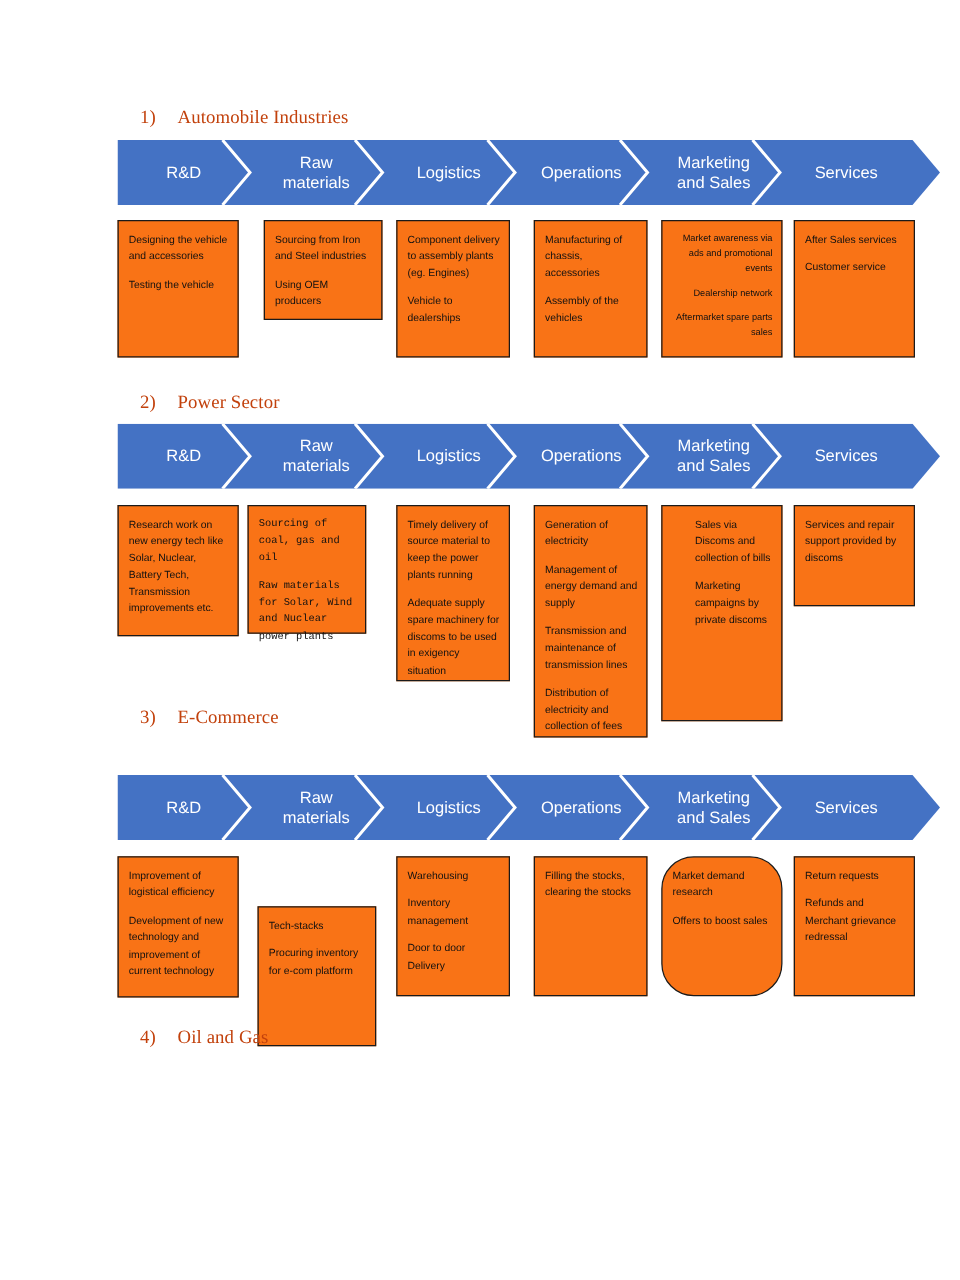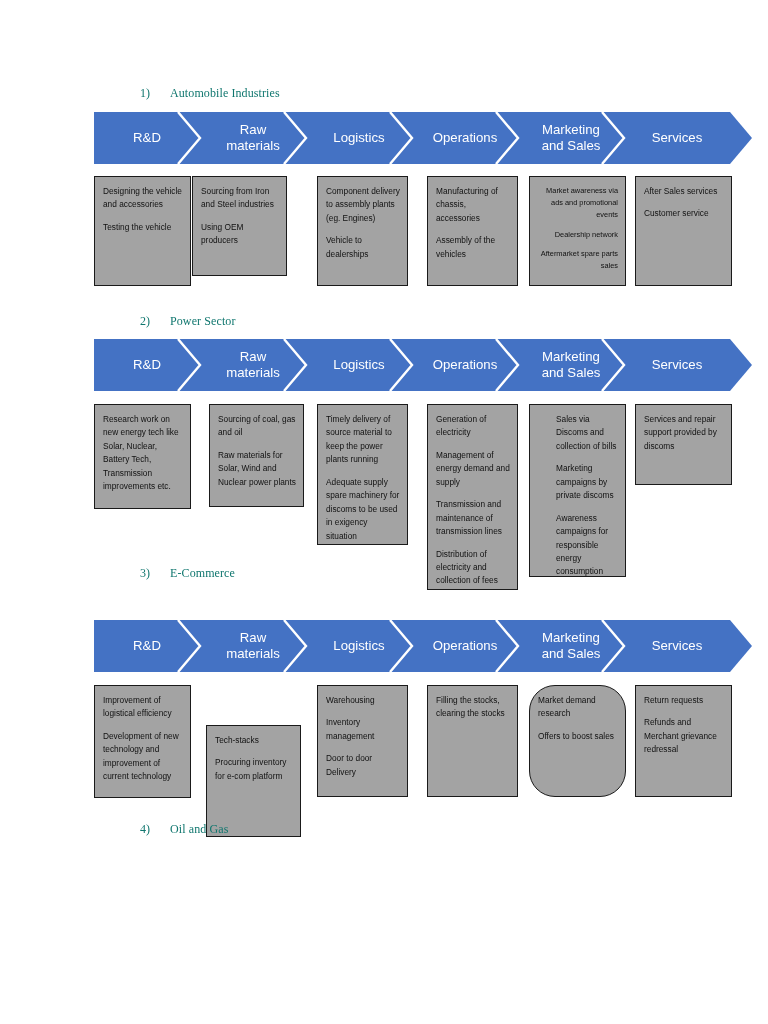--- a/index.html
+++ b/index.html
@@ -16,25 +16,24 @@
   }
   .page {
     position: absolute;
     inset: 0;
   }
 
   
   .section-heading {
     position: absolute;
     font-family: "Liberation Serif", serif;
-    font-size: 12px;
-    color: #0f766e;
+    font-size: 15px;
+    color: #c2410c;
     white-space: nowrap;
     letter-spacing: 0.1px;
-    margin-left: 28px;
   }
   .section-heading .num {
     display: inline-block;
     width: 30px;
   }
 
   
   .process-bar {
     position: absolute;
     left: 94px;
@@ -59,21 +58,21 @@
     text-align: center;
     font-family: "Liberation Sans", sans-serif;
     pointer-events: none;
   }
 
   
   .detail-box {
     position: absolute;
     box-sizing: border-box;
     border: 1.1px solid #1a1a1a;
-    background: #a3a3a3;
+    background: #f97316;
     padding: 8px 7px 6px 8px;
     font-size: 8.3px;
     line-height: 1.62;
     color: #111111;
     font-family: "Liberation Sans", sans-serif;
   }
   .detail-box p {
     margin: 0 0 9px 0;
   }
   .detail-box p:last-child {
@@ -105,21 +104,21 @@
       <div class="seg-label" style="left: 106px; width: 106px;">Raw<br>materials</div>
       <div class="seg-label" style="left: 212px; width: 106px;">Logistics</div>
       <div class="seg-label" style="left: 318px; width: 106px;">Operations</div>
       <div class="seg-label" style="left: 424px; width: 106px;">Marketing<br>and Sales</div>
       <div class="seg-label" style="left: 530px; width: 106px;">Services</div>
     </div>
     <div class="detail-box" style="top: 176px; left: 94px; width: 97px; height: 110px;">
       <p>Designing the vehicle and accessories</p>
       <p>Testing the vehicle</p>
     </div>
-    <div class="detail-box" style="top: 176px; left: 192px; width: 95px; height: 100px;">
+    <div class="detail-box" style="top: 176px; left: 211px; width: 95px; height: 80px;">
       <p>Sourcing from Iron and Steel industries</p>
       <p>Using OEM producers</p>
     </div>
     <div class="detail-box" style="top: 176px; left: 317px; width: 91px; height: 110px;">
       <p>Component delivery to assembly plants (eg. Engines)</p>
       <p>Vehicle to dealerships</p>
     </div>
     <div class="detail-box" style="top: 176px; left: 427px; width: 91px; height: 110px;">
       <p>Manufacturing of chassis, accessories</p>
       <p>Assembly of the vehicles</p>
@@ -146,38 +145,37 @@
       <div class="seg-label" style="left: 0px; width: 106px;">R&amp;D</div>
       <div class="seg-label" style="left: 106px; width: 106px;">Raw<br>materials</div>
       <div class="seg-label" style="left: 212px; width: 106px;">Logistics</div>
       <div class="seg-label" style="left: 318px; width: 106px;">Operations</div>
       <div class="seg-label" style="left: 424px; width: 106px;">Marketing<br>and Sales</div>
       <div class="seg-label" style="left: 530px; width: 106px;">Services</div>
     </div>
     <div class="detail-box" style="top: 404px; left: 94px; width: 97px; height: 105px;">
       <p>Research work on new energy tech like Solar, Nuclear, Battery Tech, Transmission improvements etc.</p>
     </div>
-    <div class="detail-box" style="top: 404px; left: 209px; width: 95px; height: 103px;">
+    <div class="detail-box" style="top: 404px; left: 198px; width: 95px; height: 103px; font-family: Liberation Mono, monospace;">
       <p>Sourcing of coal, gas and oil</p>
       <p>Raw materials for Solar, Wind and Nuclear power plants</p>
     </div>
     <div class="detail-box" style="top: 404px; left: 317px; width: 91px; height: 141px;">
       <p>Timely delivery of source material to keep the power plants running</p>
       <p>Adequate supply spare machinery for discoms to be used in exigency situation</p>
     </div>
     <div class="detail-box" style="top: 404px; left: 427px; width: 91px; height: 186px;">
       <p>Generation of electricity</p>
       <p>Management of energy demand and supply</p>
       <p>Transmission and maintenance of transmission lines</p>
       <p>Distribution of electricity and collection of fees</p>
     </div>
     <div class="detail-box" style="top: 404px; left: 529px; width: 97px; height: 173px; padding-left: 26px;">
       <p>Sales via Discoms and collection of bills</p>
       <p>Marketing campaigns by private discoms</p>
-      <p>Awareness campaigns for responsible energy consumption</p>
     </div>
     <div class="detail-box" style="top: 404px; left: 635px; width: 97px; height: 81px;">
       <p>Services and repair support provided by discoms</p>
     </div>
     <div class="section-heading" style="top: 566px; left: 112px;"><span class="num">3)</span><span>E-Commerce</span></div>
     <div class="process-bar" style="top: 620px;">
       <svg viewBox="0 0 658 52">
         <path d="M0,0 L636,0 L658,26 L636,52 L0,52 Z" fill="#4472C4"></path>
         <path d="M84,0 L106,26 L84,52" fill="none" stroke="#ffffff" stroke-width="2.4"></path>
         <path d="M190,0 L212,26 L190,52" fill="none" stroke="#ffffff" stroke-width="2.4"></path>

